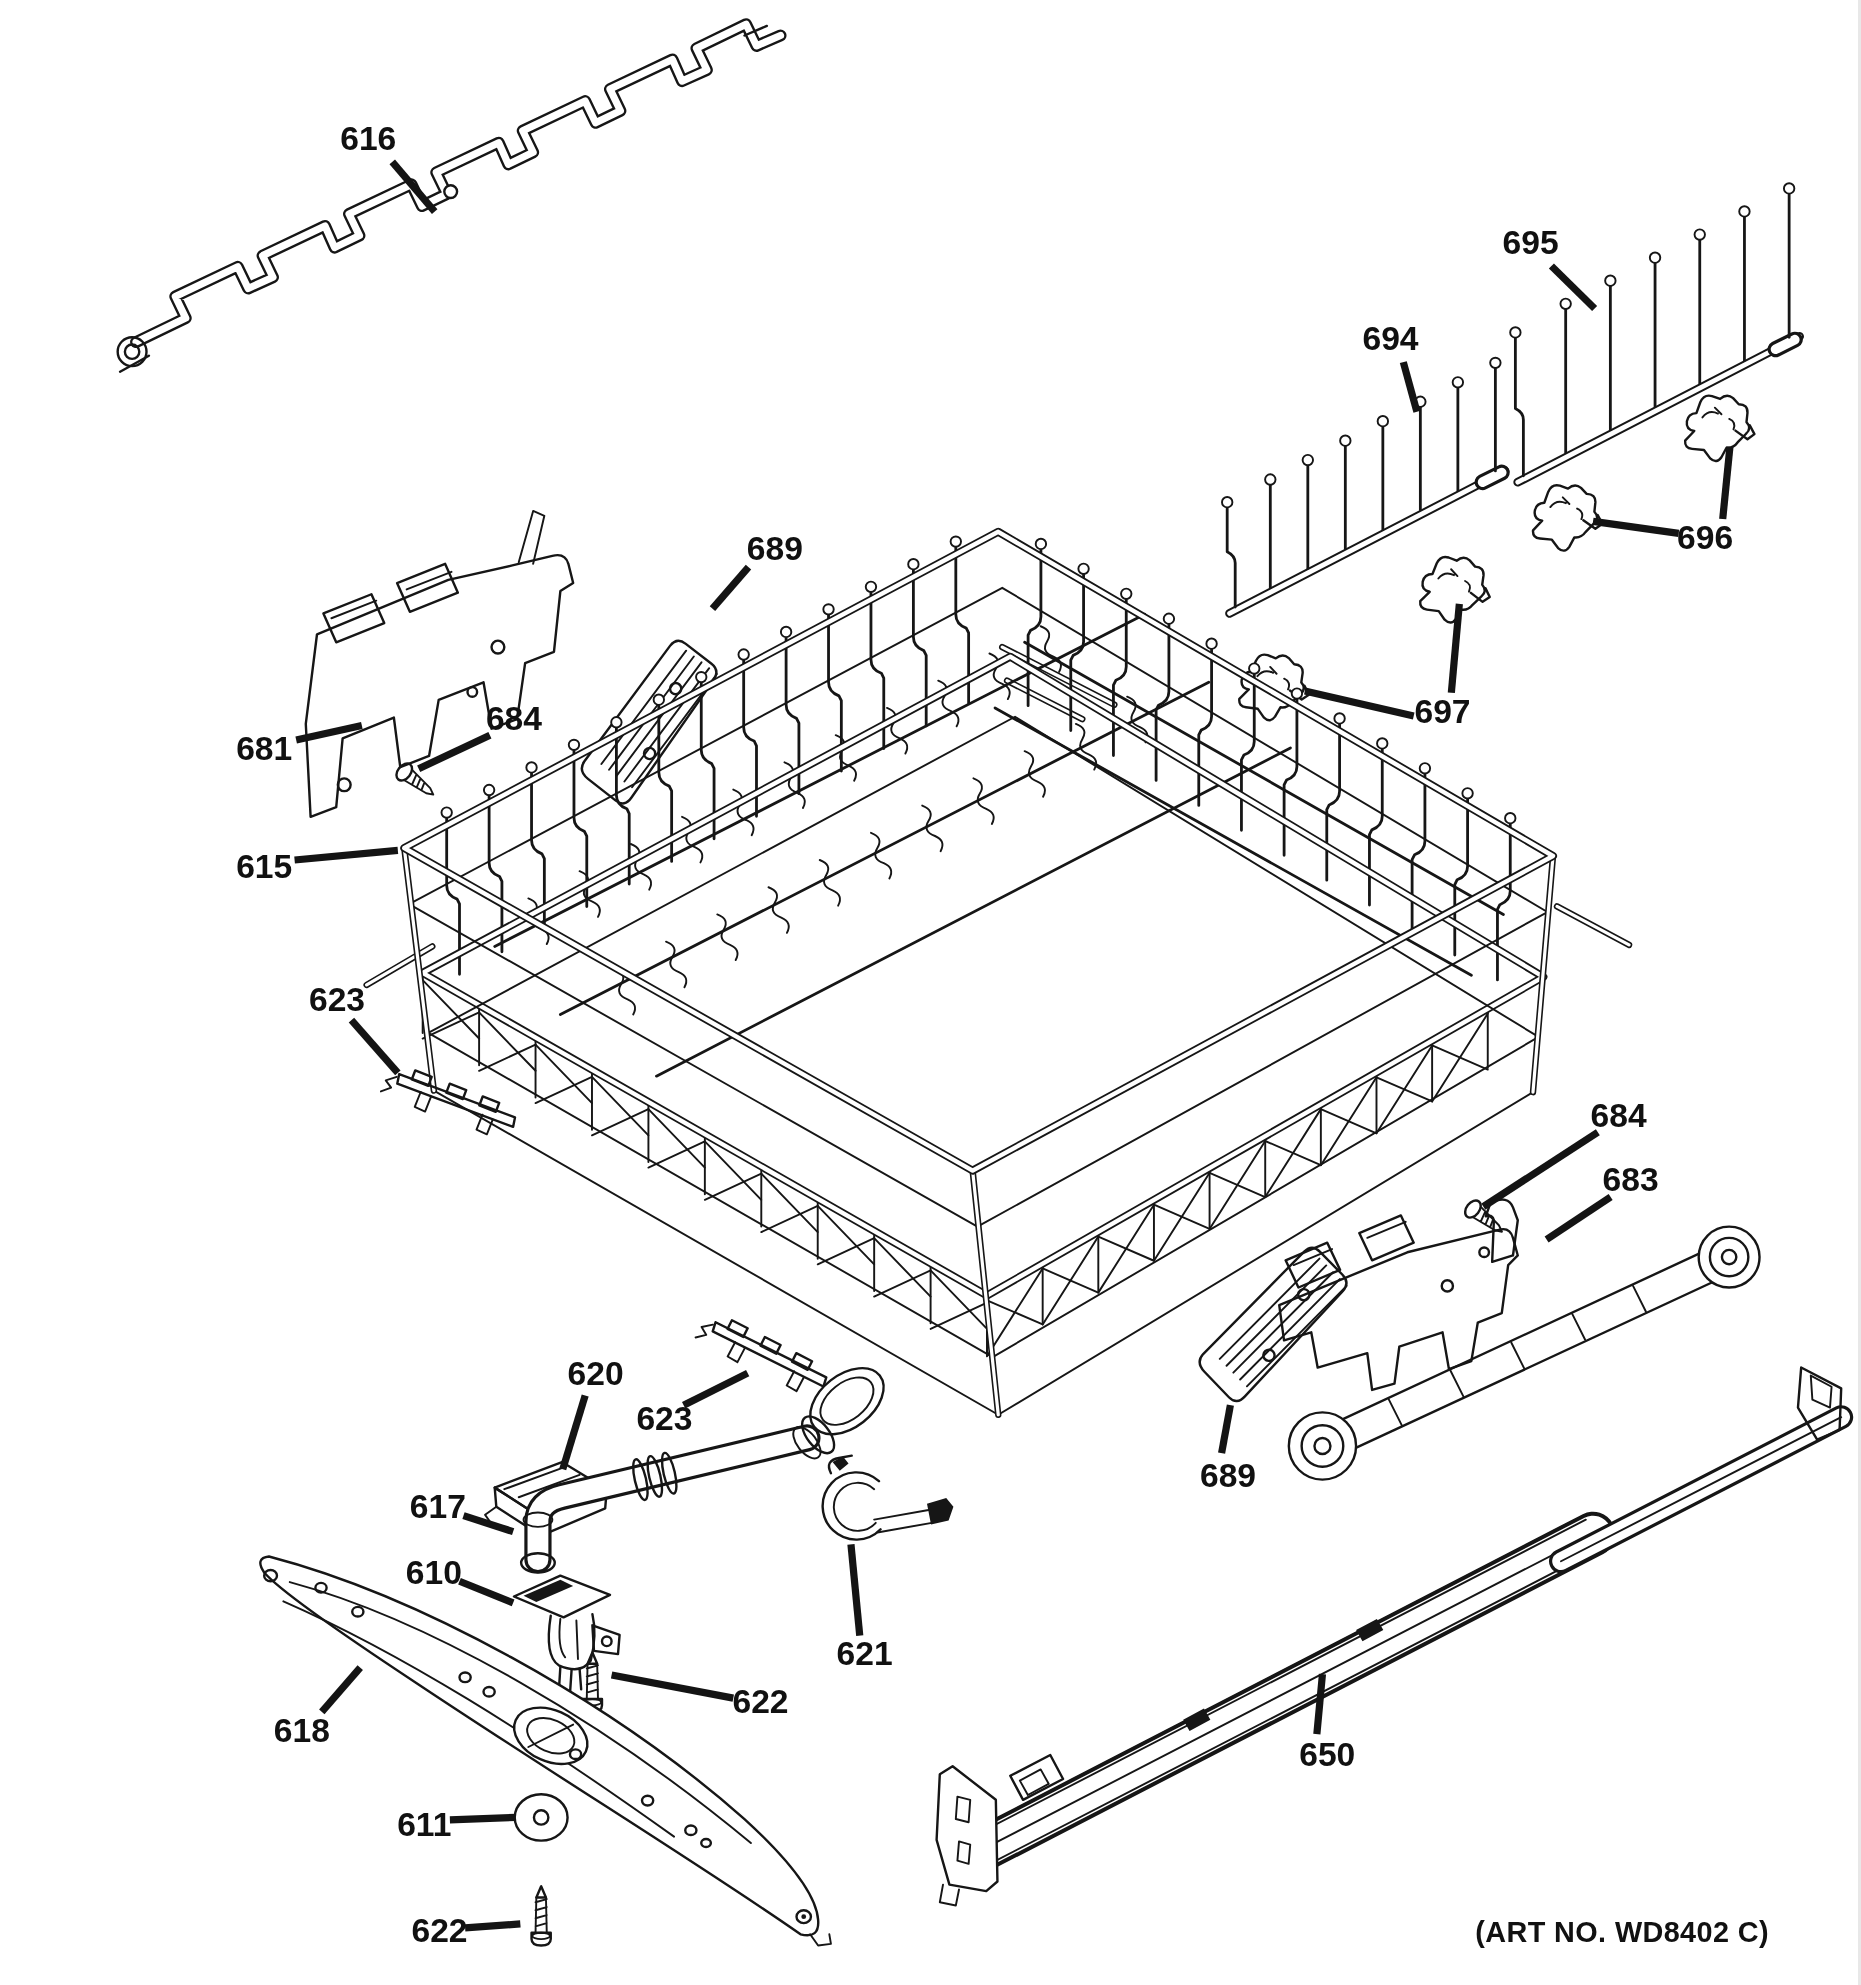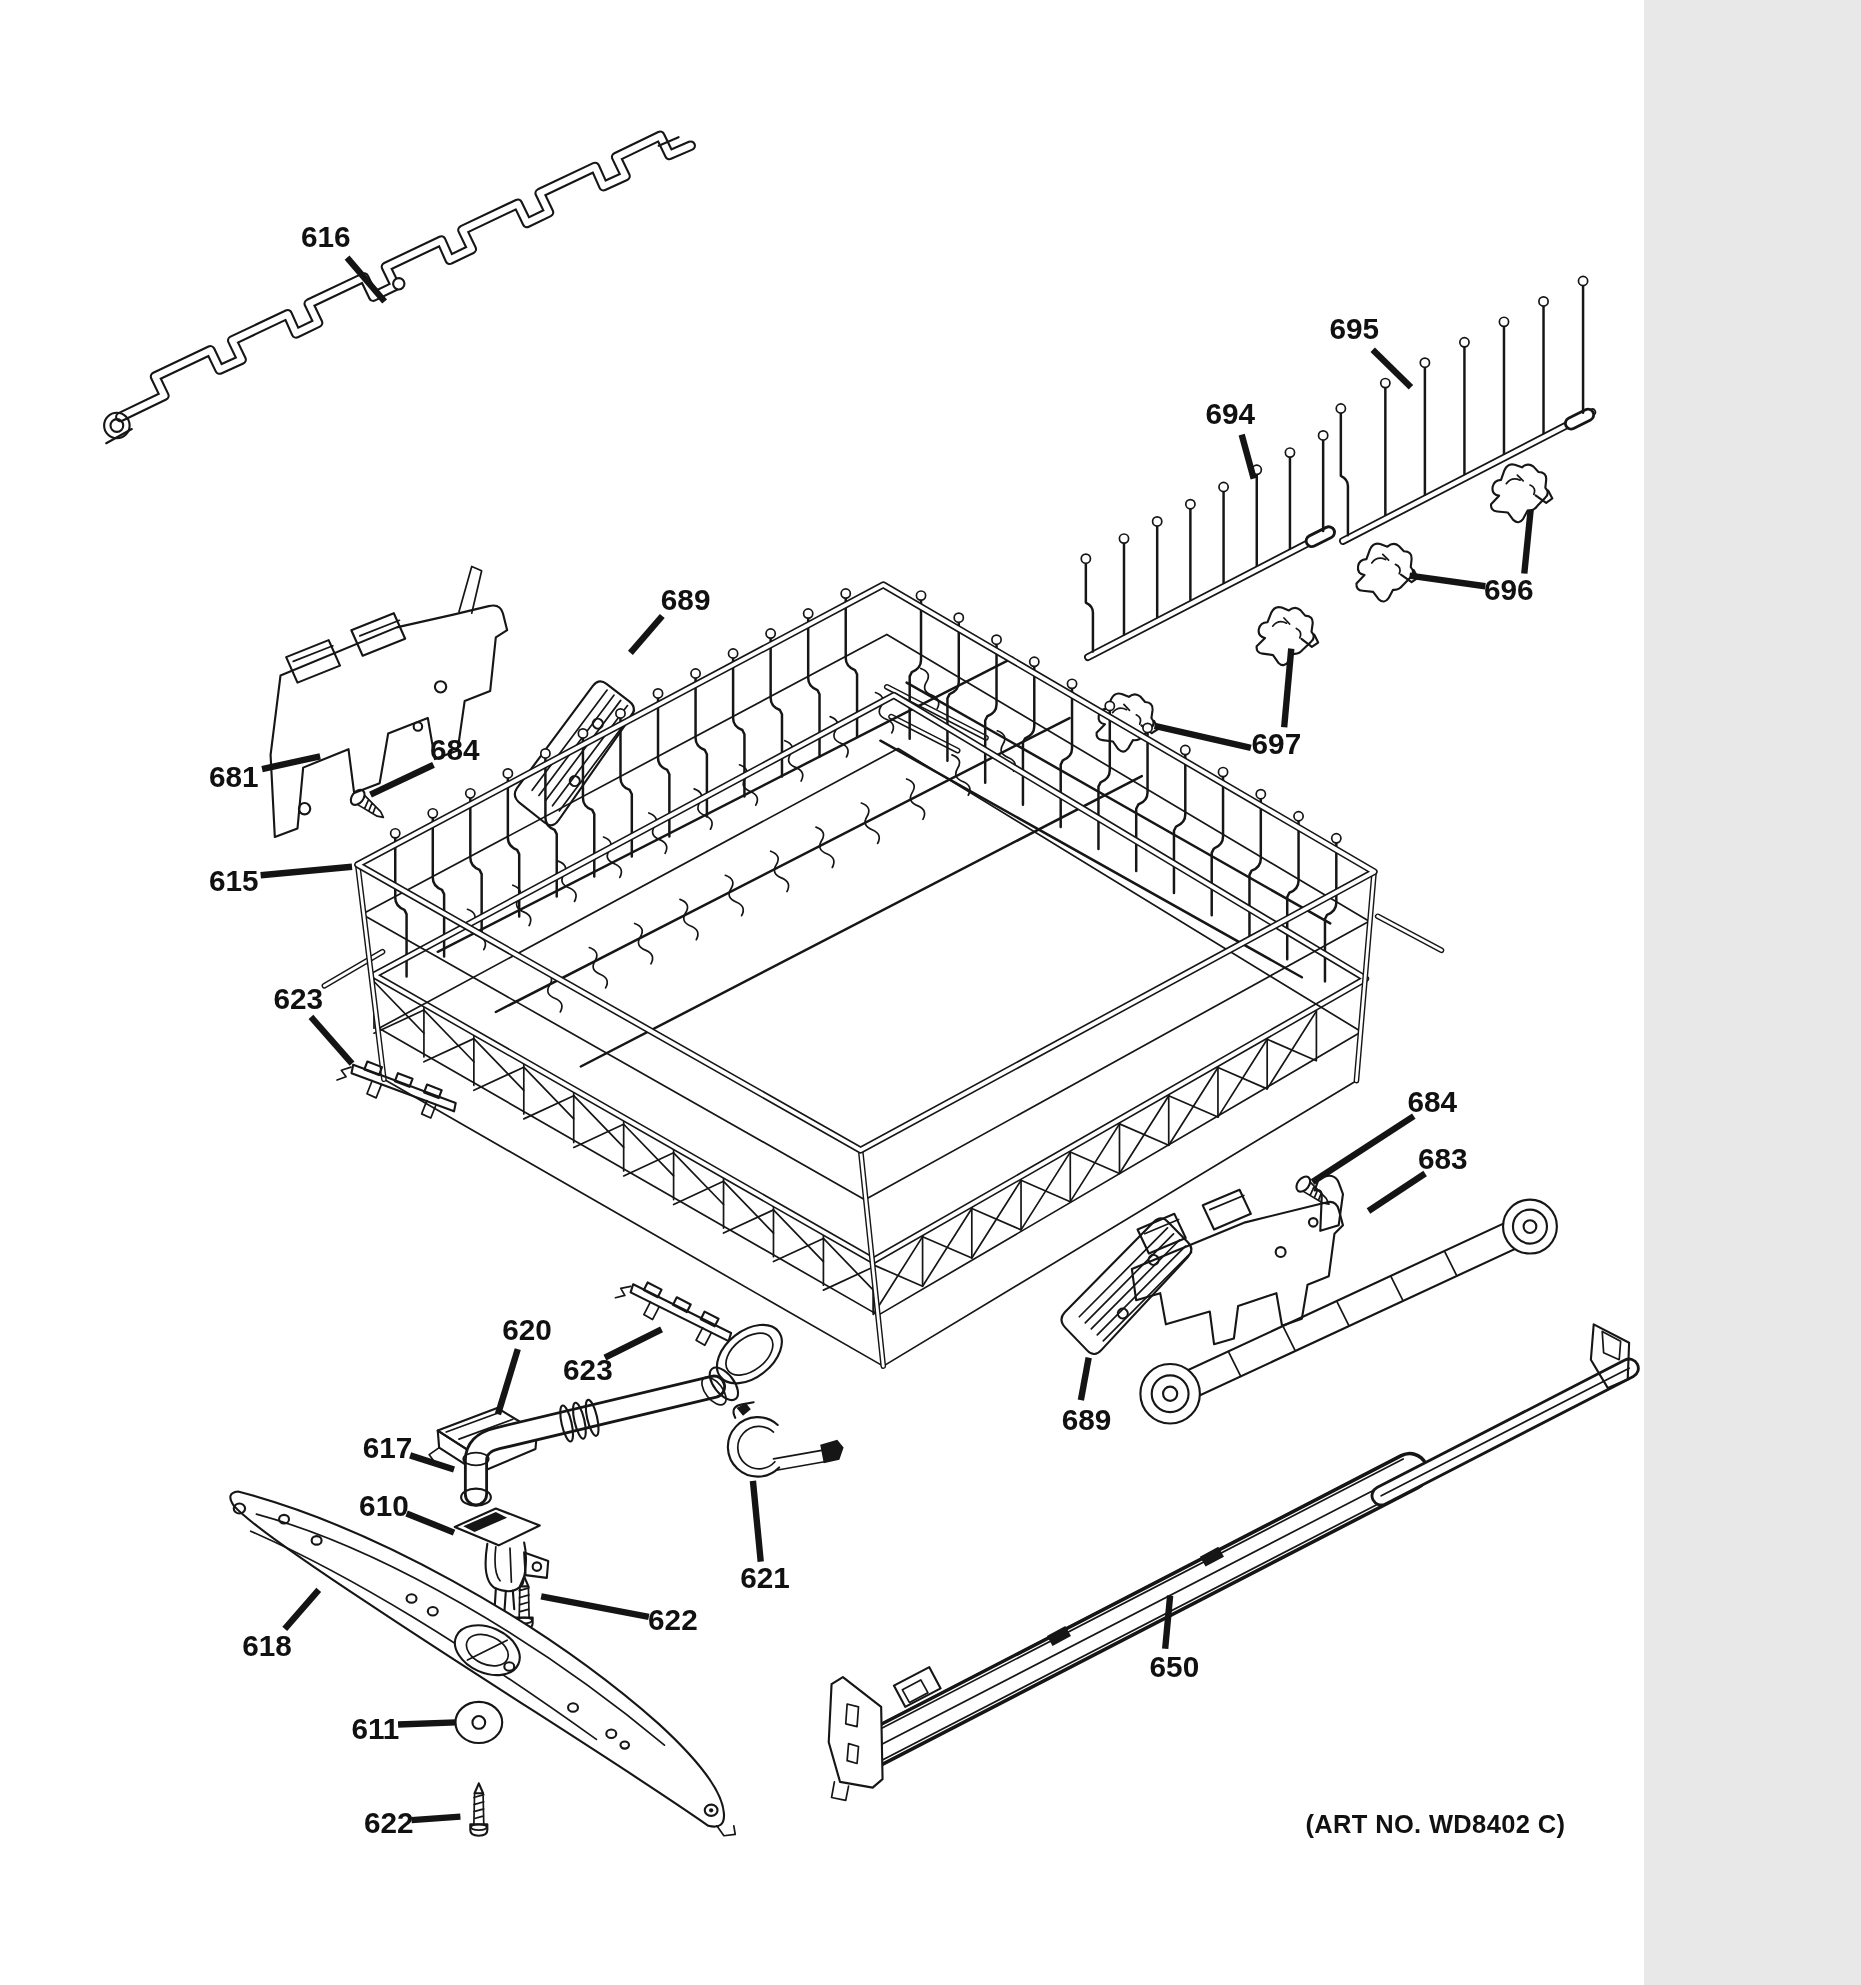--- a/index.html
+++ b/index.html
@@ -1,16 +1,16 @@
 <!DOCTYPE html>
 <html style="font-size:13px"><head>
 <meta charset="utf-8">
 <style>
   html,body{margin:0;padding:0;background:#e8e8e8}
-  .stage{position:relative;width:1644px;height:1985px;background:#fff;overflow:hidden}
+  .stage{position:relative;width:1858px;height:1985px;background:#fff;overflow:hidden}
   svg{display:block;width:100%;height:100%}
   #art path,#art line,#art circle,#art ellipse,#art polyline{vector-effect:none}
   .ink{stroke:#161616;fill:none;stroke-linecap:round;stroke-linejoin:round;stroke-width:3px}
   .thin{stroke-width:2.4px}
   .w35{stroke-width:3.5px}
   .s15{stroke-width:15px}
   .s9w{stroke:#ffffff;stroke-width:9px}
   .s11{stroke-width:11px}
   .s6w{stroke:#ffffff;stroke-width:6px}
   .s10{stroke-width:10px}

